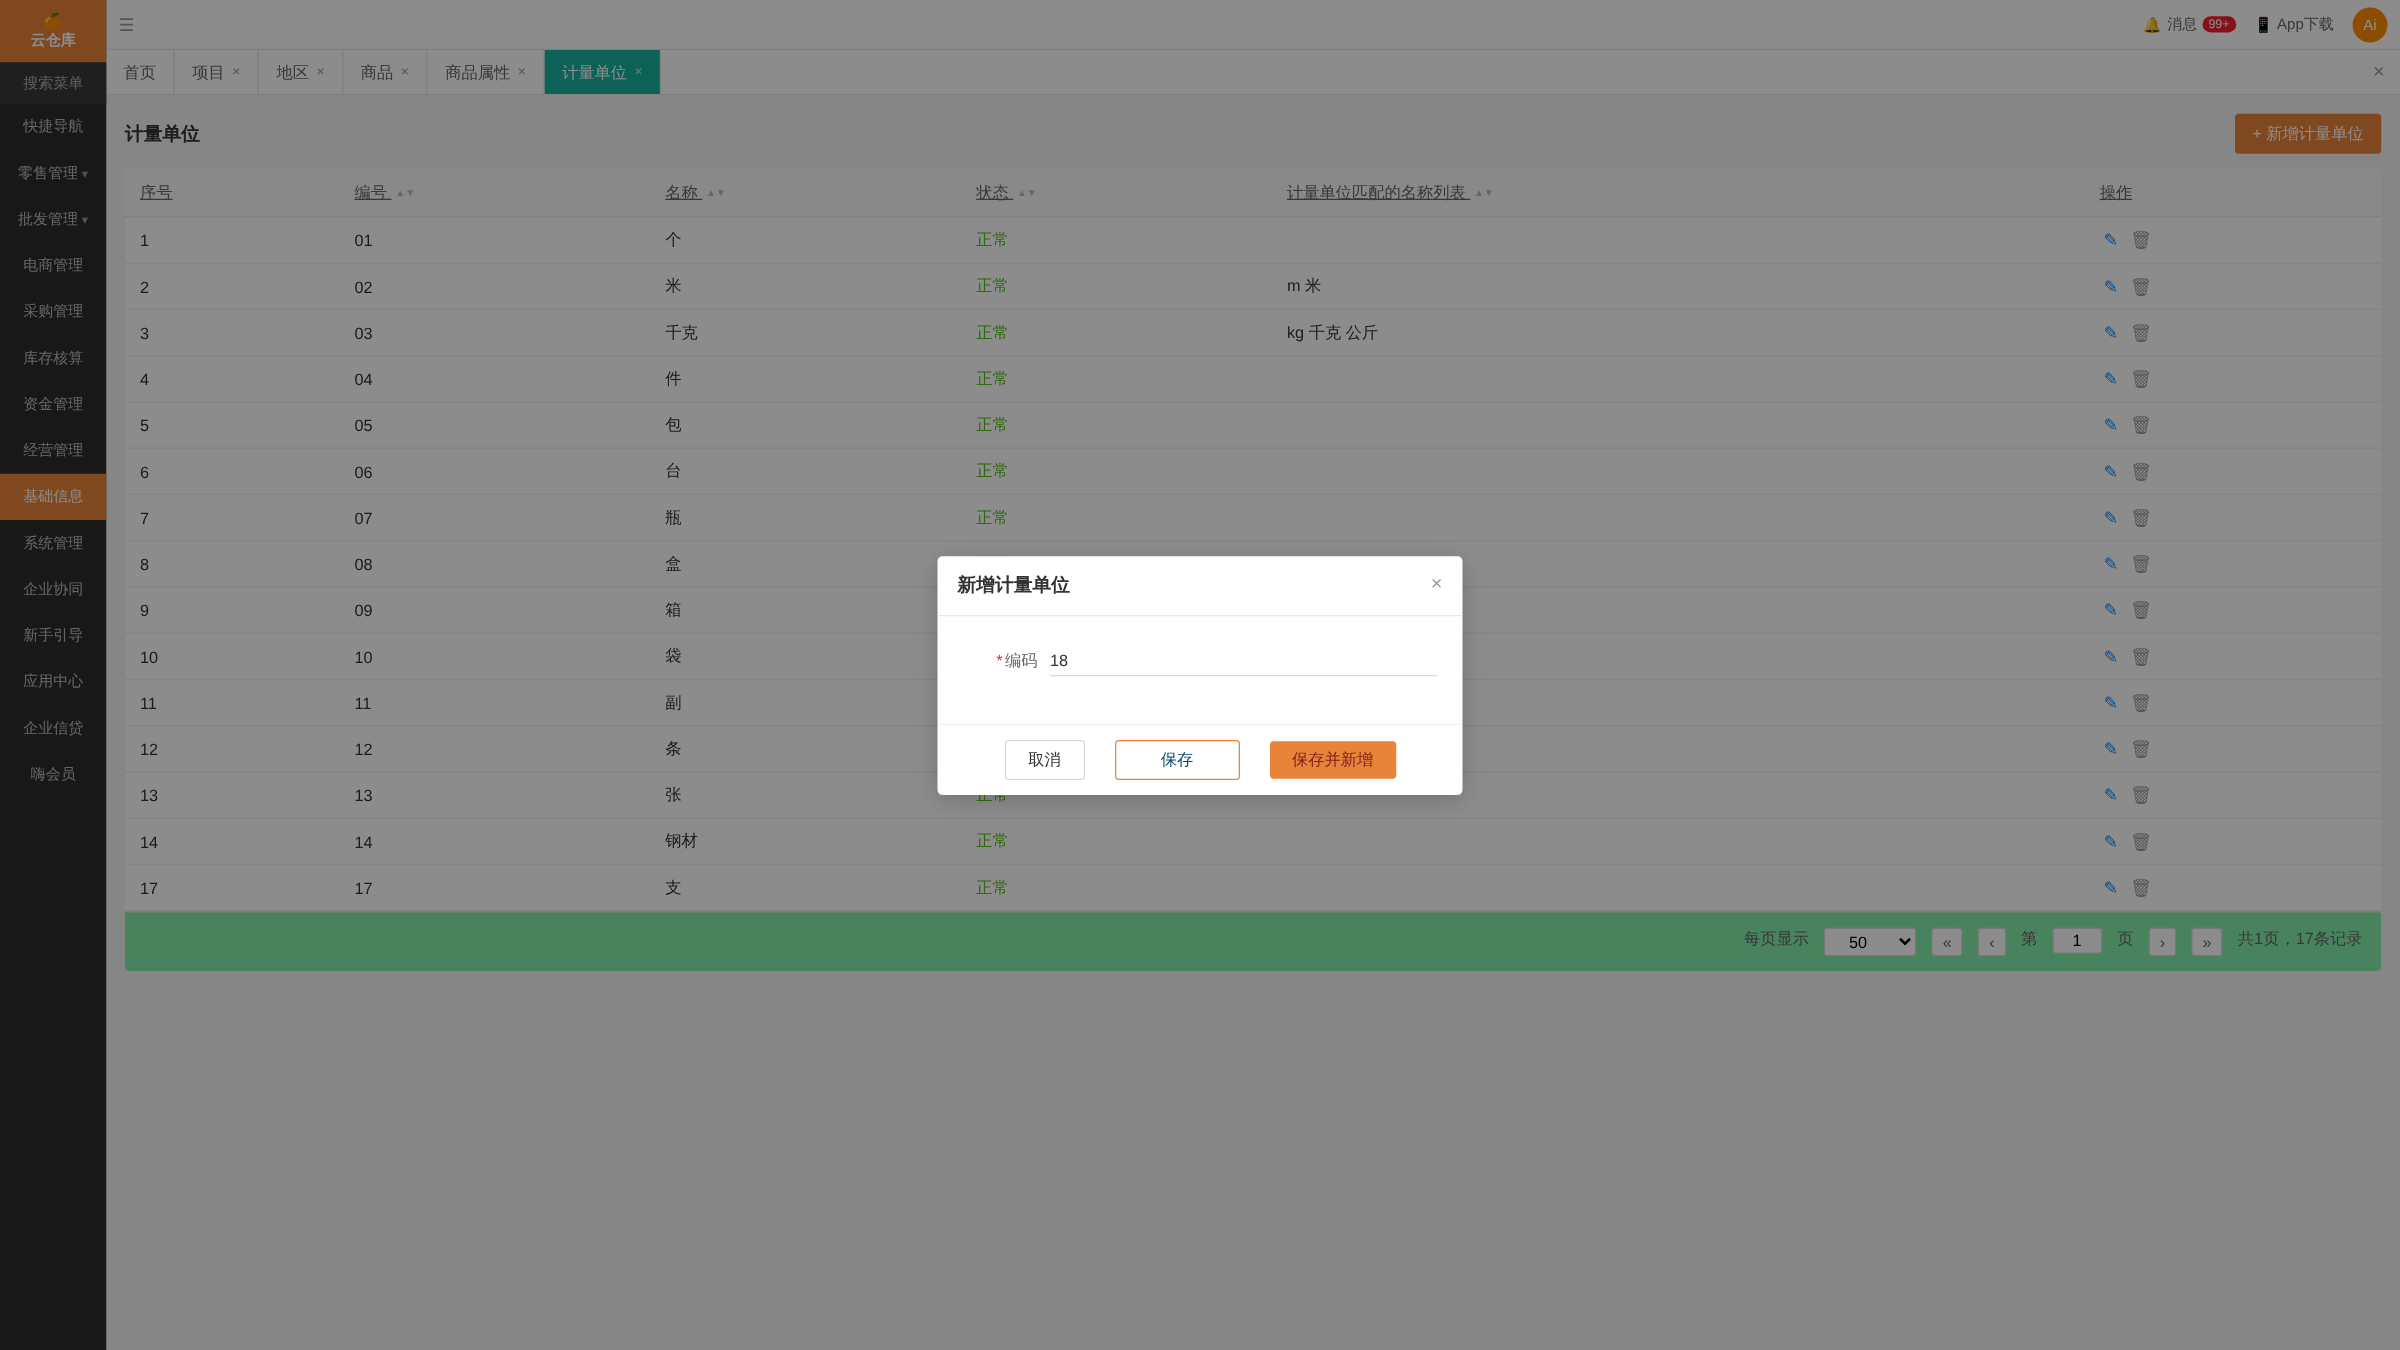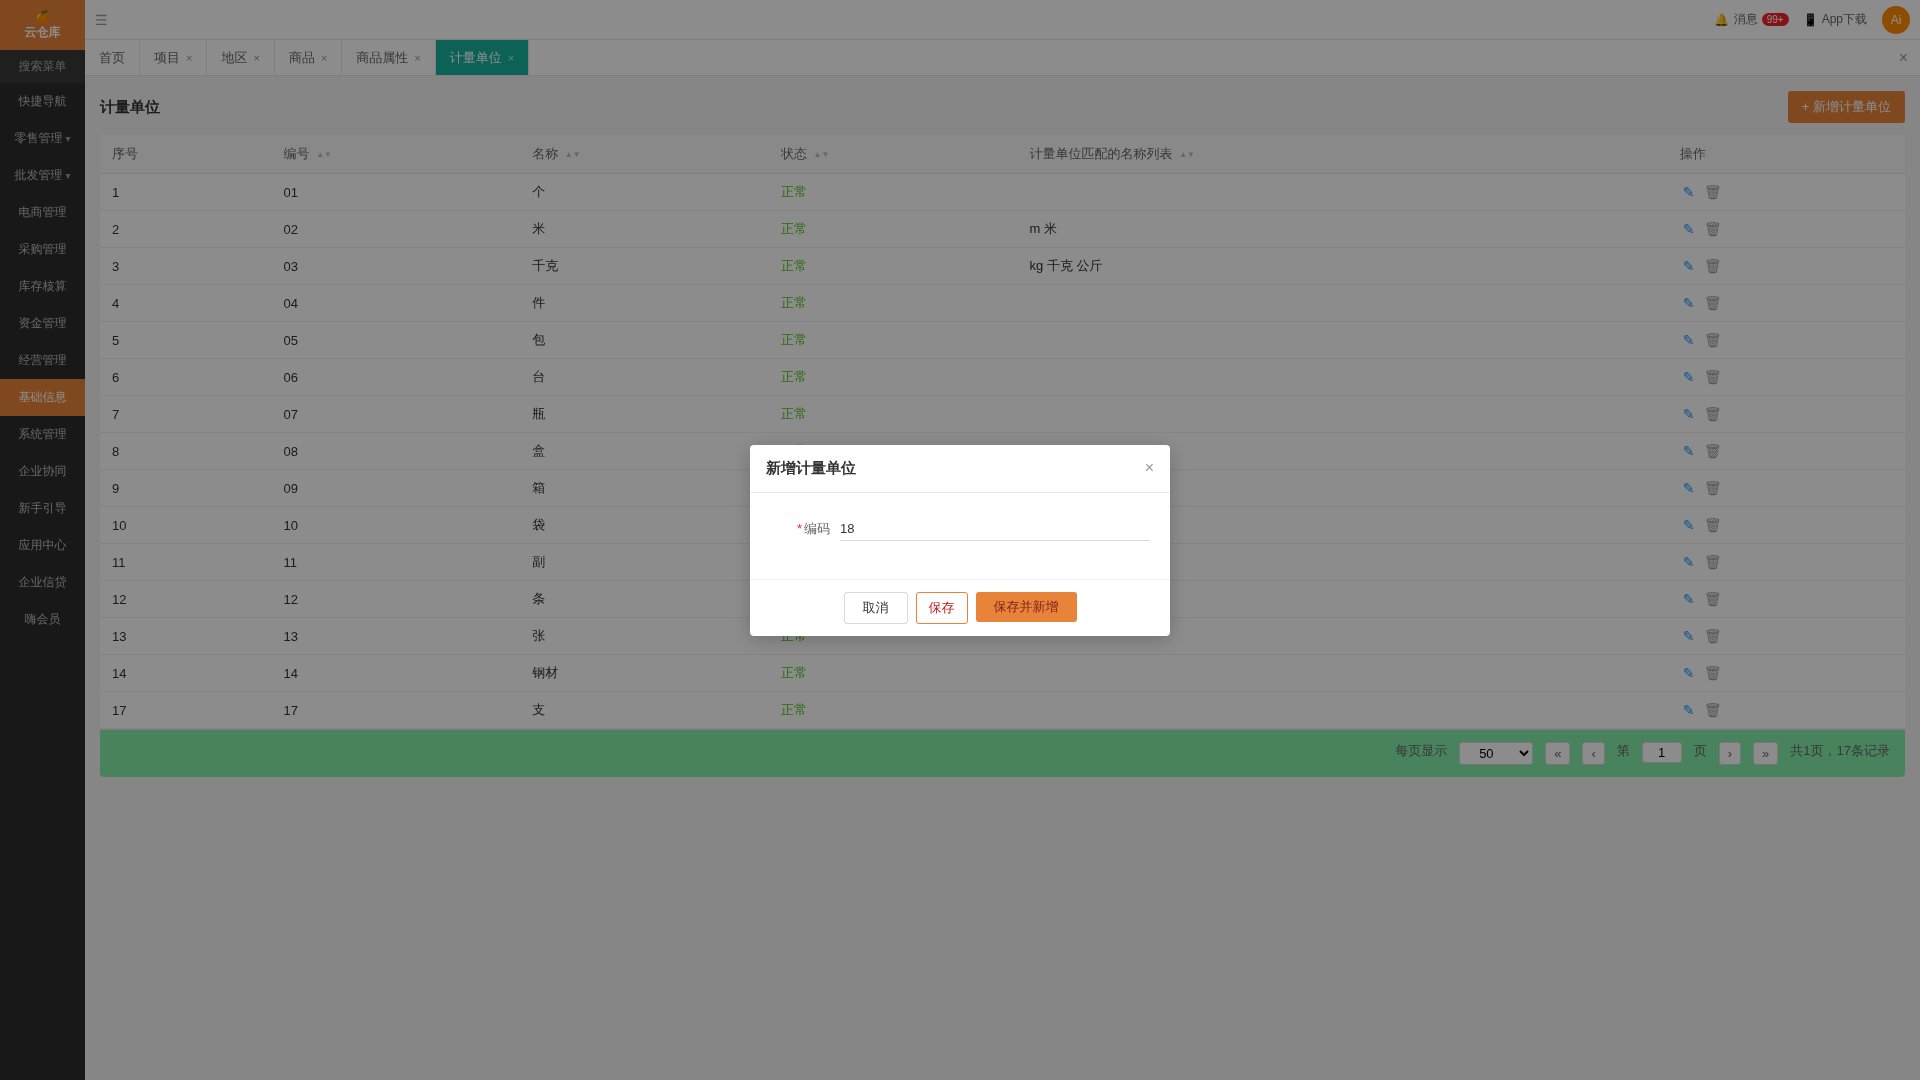--- a/index.html
+++ b/index.html
@@ -68,21 +68,21 @@
       background: #e8843a; color: white; border: none; padding: 7px 14px;
       border-radius: 3px; font-size: 13px; cursor: pointer;
     }
 
     
     .table-wrap { background: white; border-radius: 4px; overflow: hidden; }
     table { width: 100%; border-collapse: collapse; }
     thead tr { background: #fafafa; border-bottom: 1px solid #e8e8e8; }
     thead th {
       padding: 10px 12px; font-size: 13px; color: #666; font-weight: normal;
-      text-align: left; border-bottom: 1px solid #e8e8e8; white-space: nowrap;
+      text-align: left; border-bottom: 1px solid #e8e8e8; white-space: nowrap; text-decoration: underline;
     }
     thead th .sort-arrows { display: inline-flex; flex-direction: column; margin-left: 3px; font-size: 8px; color: #bbb; vertical-align: middle; }
     tbody tr { border-bottom: 1px solid #f0f0f0; }
     tbody td { padding: 9px 12px; font-size: 13px; color: #333; }
     .status-normal { color: #52c41a; }
     .action-btn { background: none; border: none; cursor: pointer; color: #1890ff; font-size: 14px; margin: 0 3px; }
     .action-btn.del { color: #999; }
 
     
     .pagination {
@@ -118,25 +118,25 @@
     .form-row { display: flex; align-items: center; margin-bottom: 18px; }
     .form-label { width: 60px; font-size: 13px; color: #666; text-align: right; margin-right: 10px; flex-shrink: 0; }
     .required-star { color: #f5222d; margin-right: 2px; }
     .form-input {
       flex: 1; border: none; border-bottom: 1px solid #d9d9d9; padding: 4px 0;
       font-size: 13px; outline: none; color: #333;
     }
     .form-input.active-border { border-bottom: 1px solid #e8843a; }
     .form-input::placeholder { color: #bbb; }
     .modal-footer {
-      padding: 12px 16px; display: flex; align-items: flex-start; justify-content: center;
-      gap: 8px; border-top: 1px solid #f0f0f0;
+      padding: 12px 16px; display: flex; align-items: center; justify-content: center;
+      gap: 24px; border-top: 1px solid #f0f0f0;
     }
     .btn-cancel { background: white; border: 1px solid #d9d9d9; color: #333; padding: 6px 18px; border-radius: 3px; cursor: pointer; font-size: 13px; }
-    .btn-save { background: white; border: 1px solid #e8843a; color: #b91c1c; padding: 6px 12px; border-radius: 3px; cursor: pointer; font-size: 13px; }
+    .btn-save { background: white; border: 1px solid #e8843a; color: #0c4a6e; padding: 6px 36px; border-radius: 3px; cursor: pointer; font-size: 13px; }
     .btn-save-new { background: #e8843a; border: none; color: #7f1d1d; padding: 6px 18px; border-radius: 3px; cursor: pointer; font-size: 13px; }
 
     .dropdown-arrow { font-size: 10px; color: #999; }
   </style>
 </head>
 <body>
 
 <div class="sidebar">
   <div class="sidebar-logo">
     <span>🍊</span>

